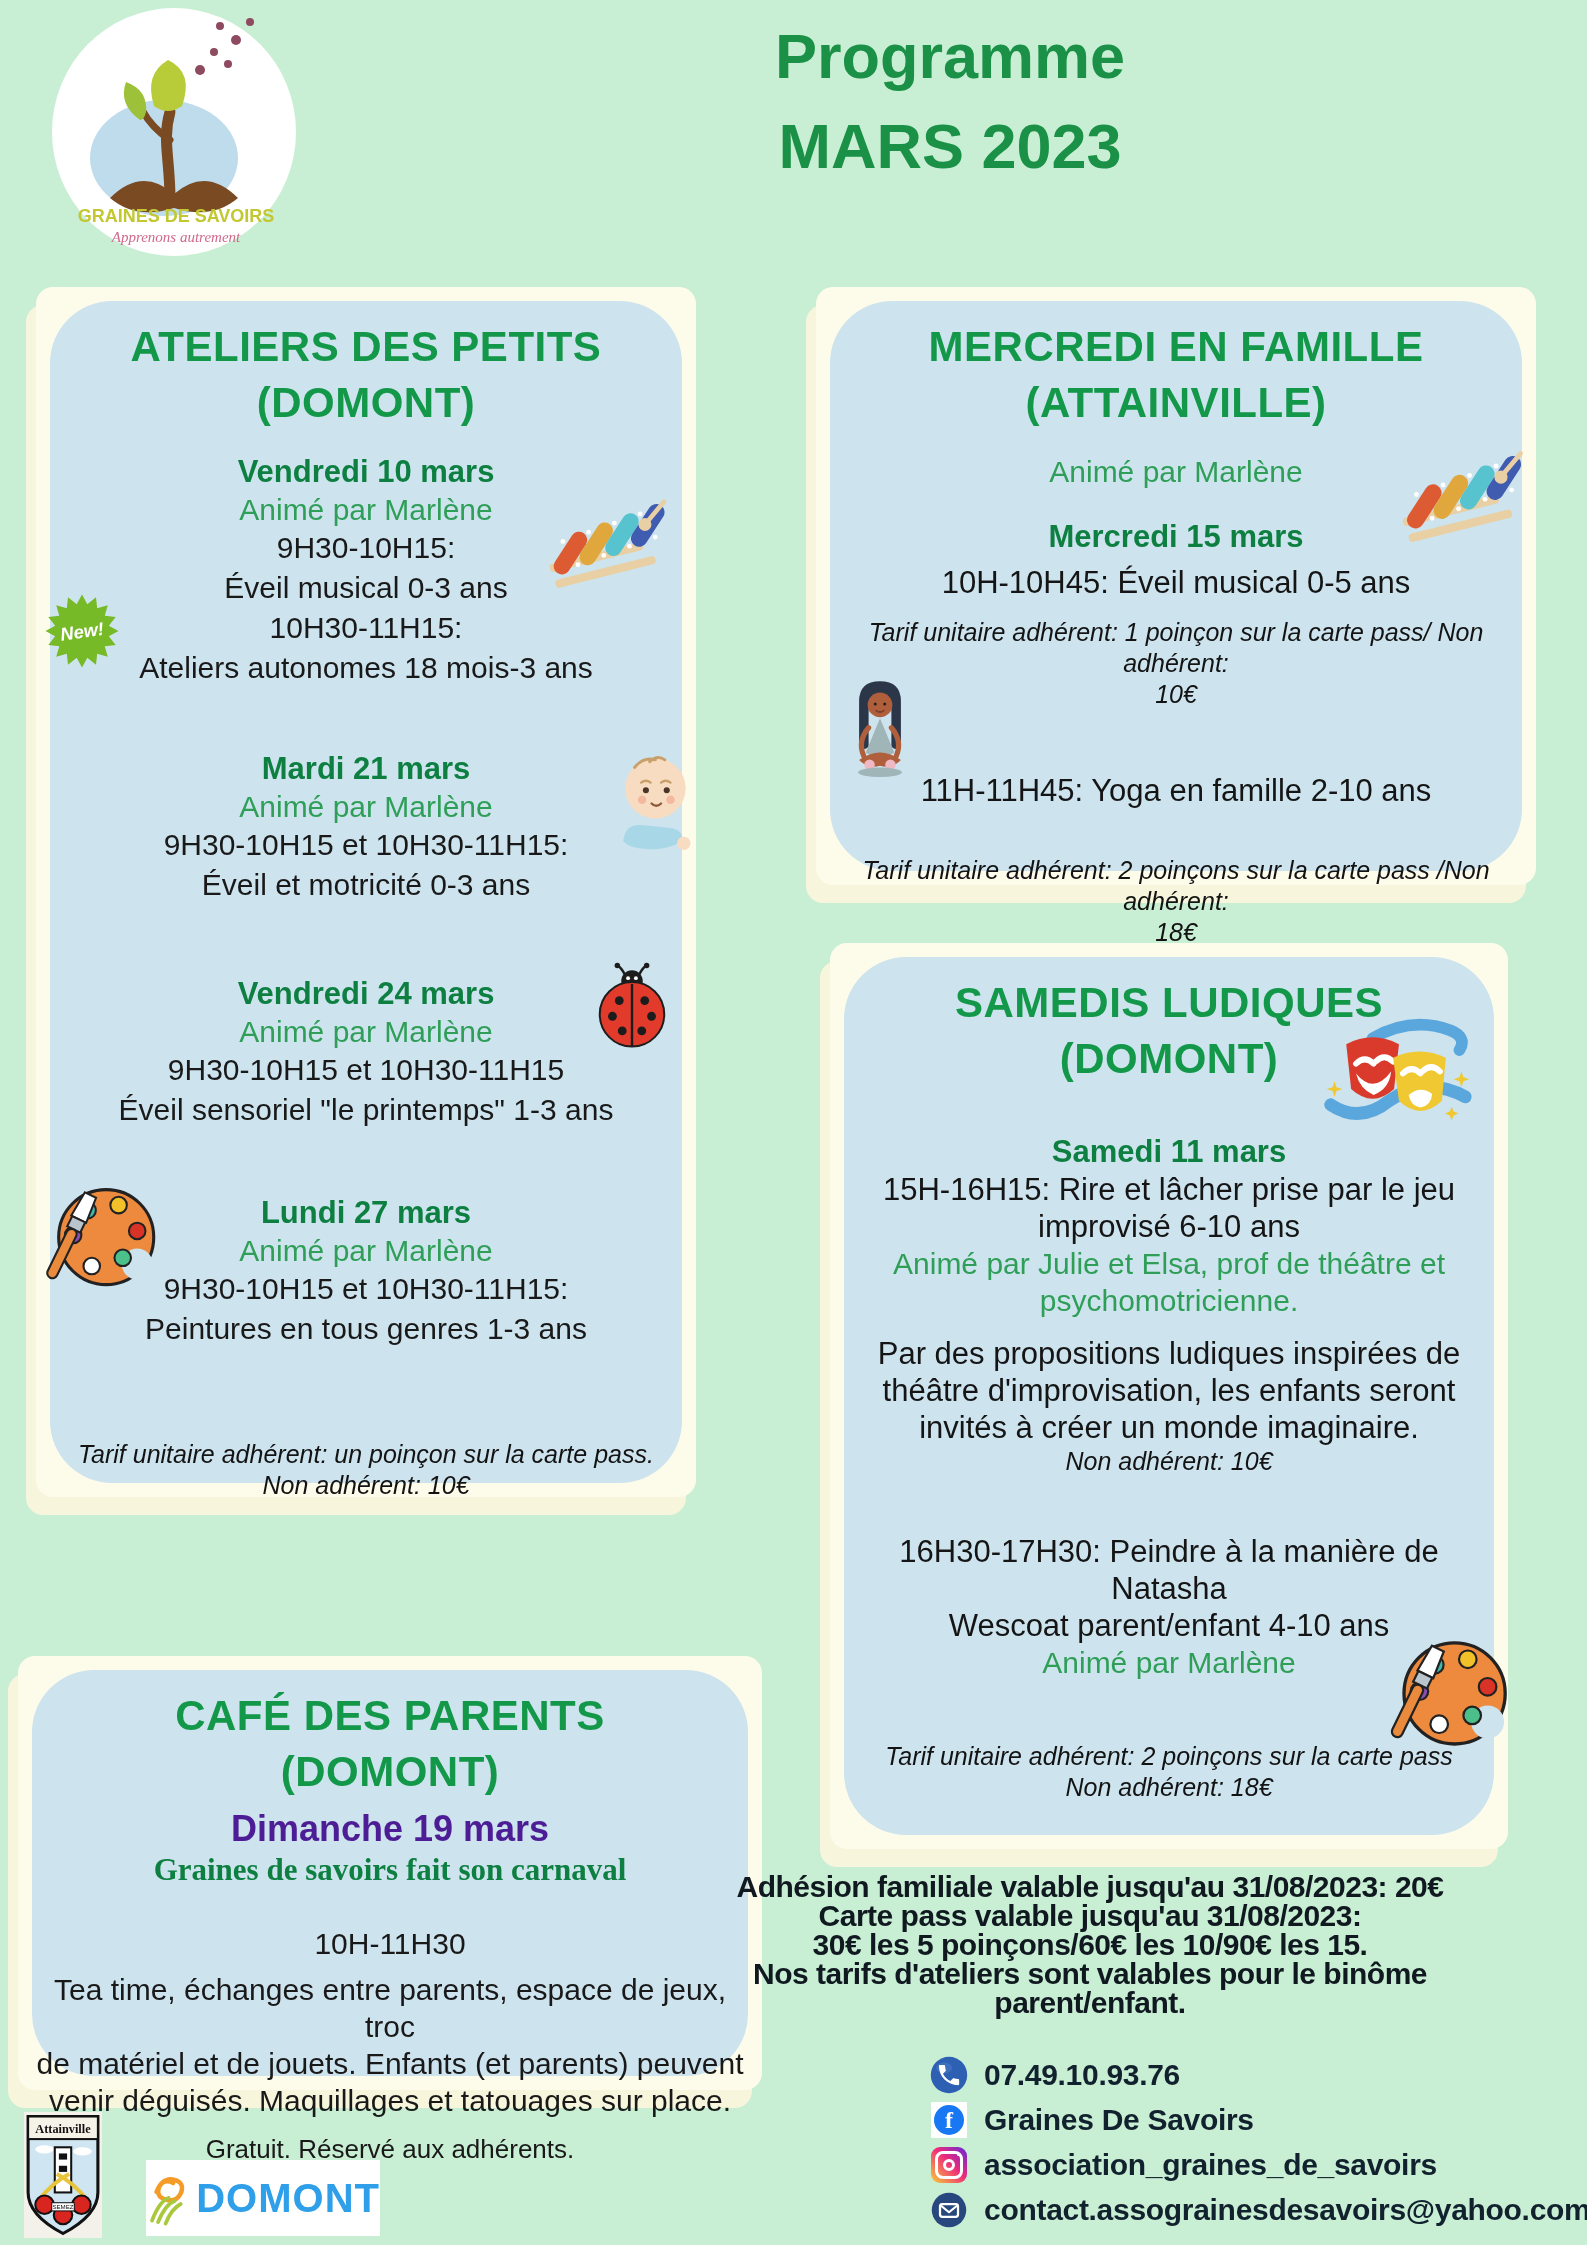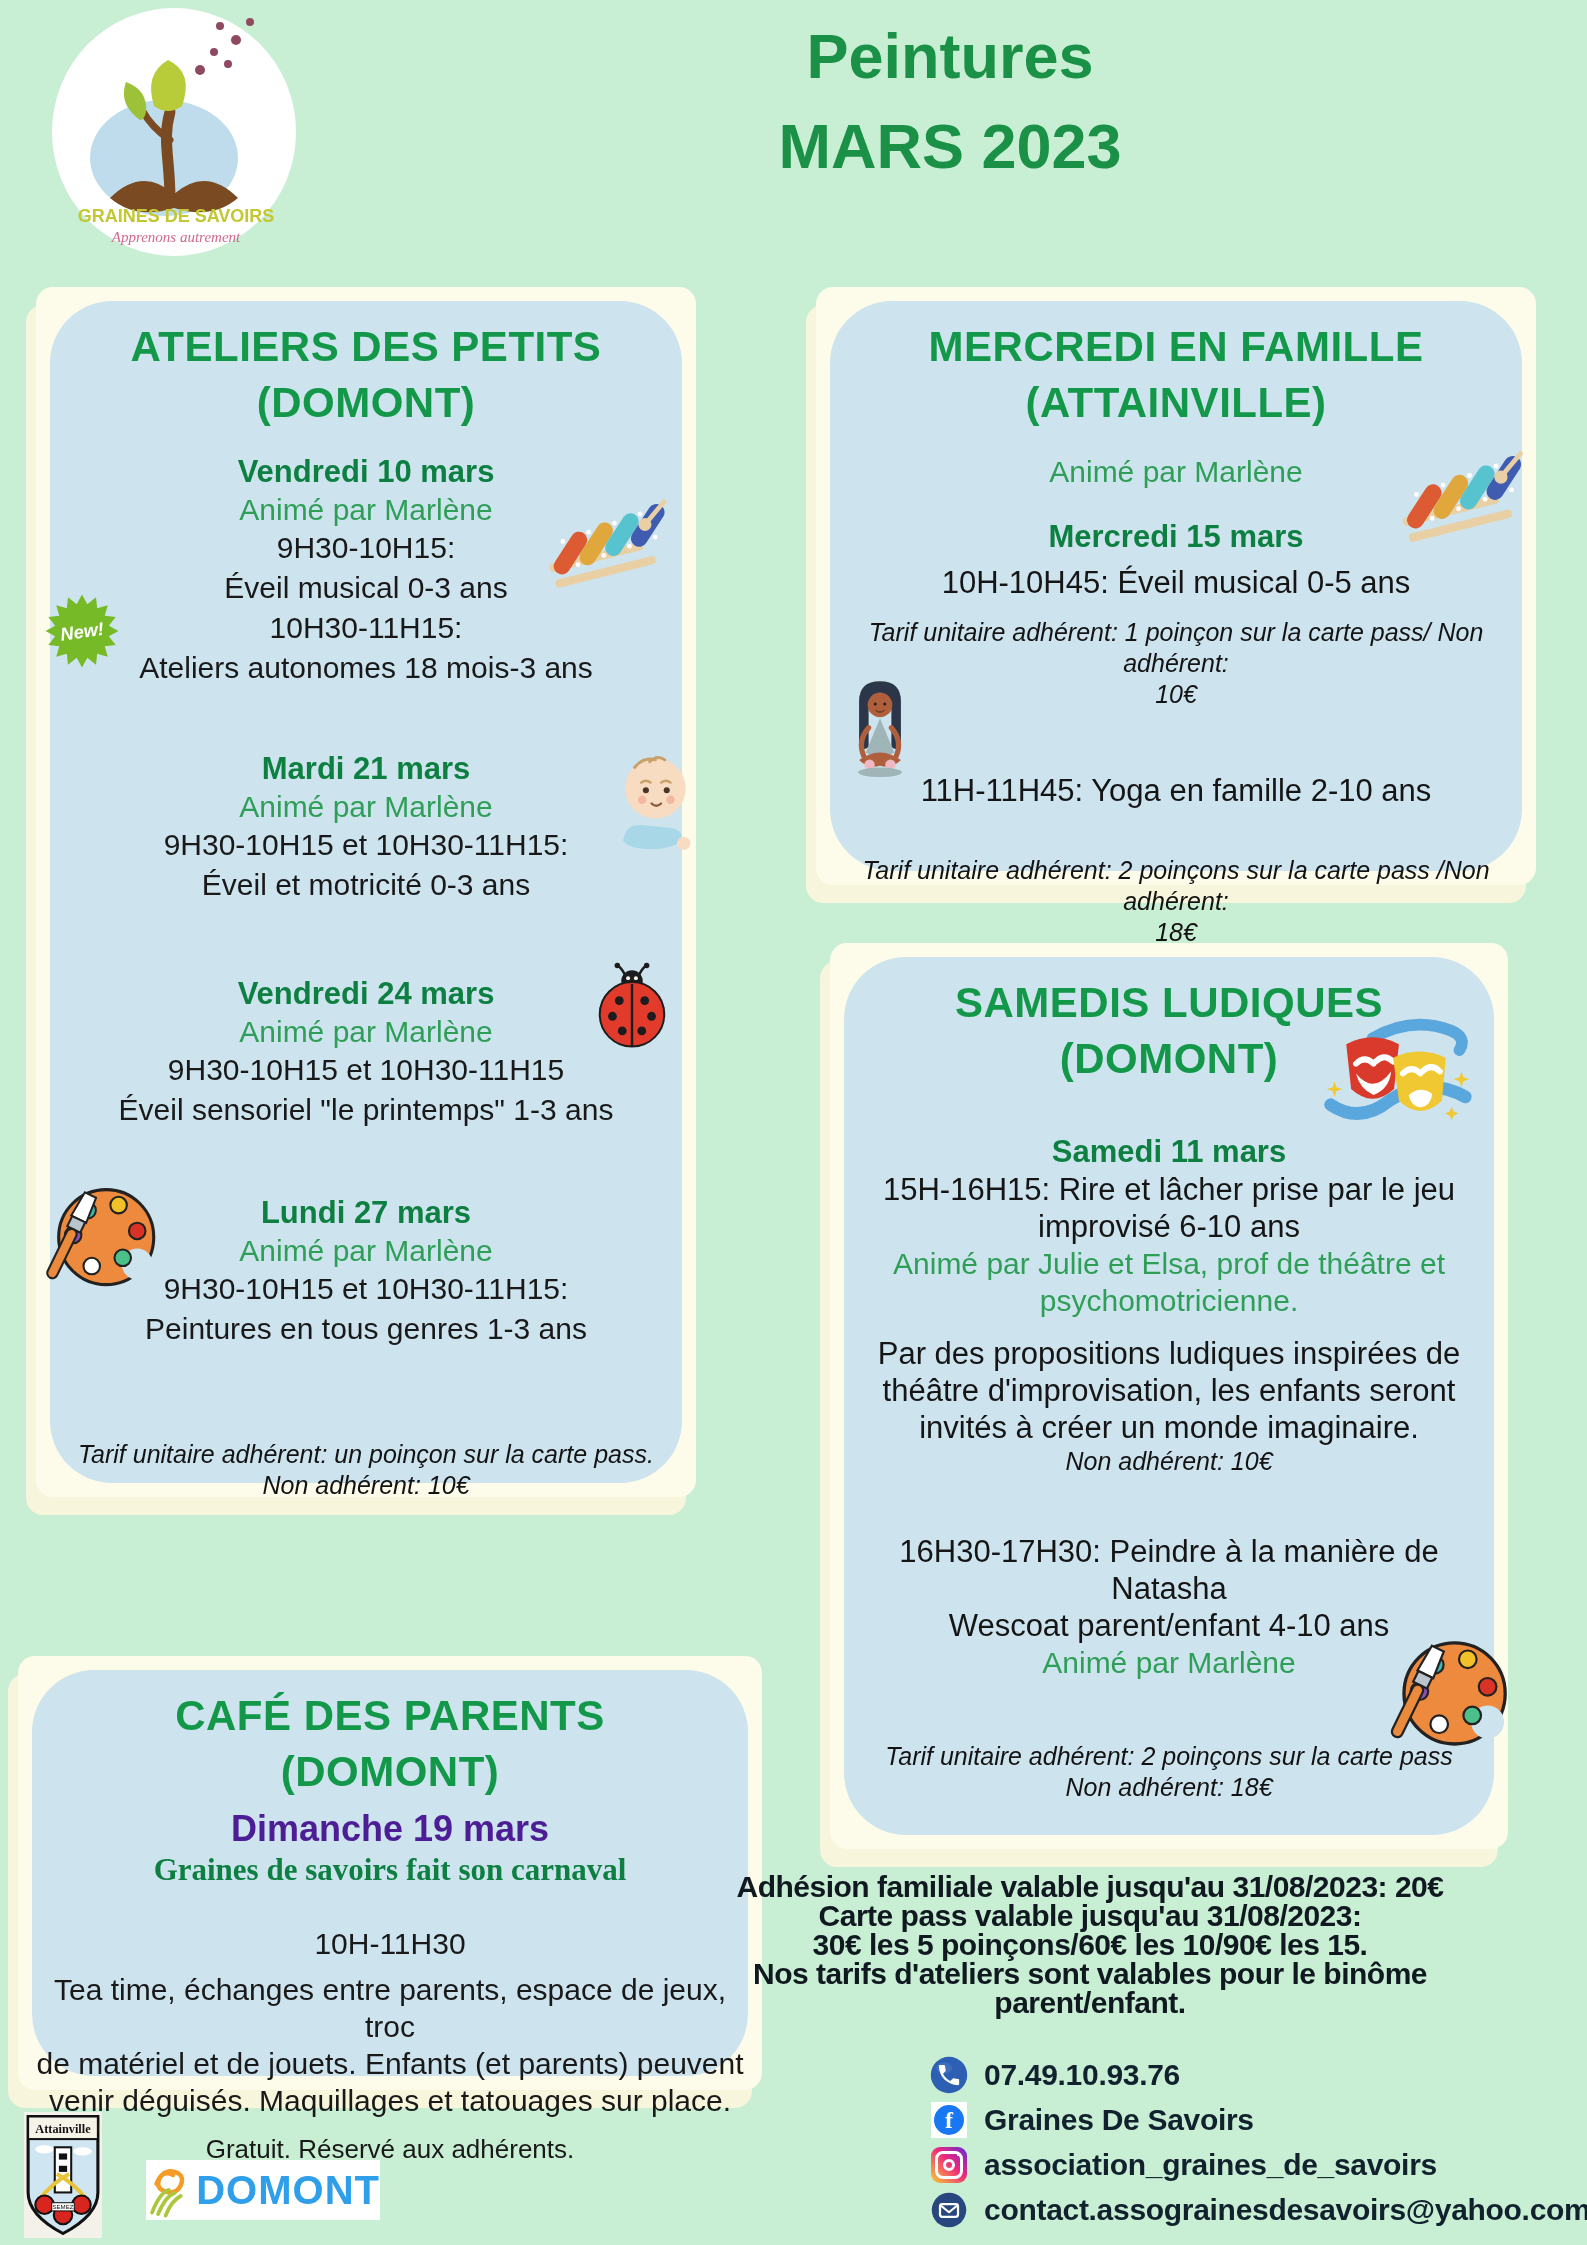--- a/index.html
+++ b/index.html
@@ -55,21 +55,21 @@
   .fb-circle{width:30px;height:30px;border-radius:50%;background:#1877f2;color:#fff;font-weight:bold;
              font-size:24px;line-height:30px;text-align:center;font-family:"Liberation Serif",serif;}
   .ig{position:relative;width:36px;height:36px;border-radius:9px;
       background:linear-gradient(45deg,#f9ce34 0%,#ee2a7b 55%,#6228d7 100%);}
   .ig-frame{position:absolute;left:4px;top:4px;right:4px;bottom:4px;border:3px solid #fff;border-radius:8px;}
   .ig-lens{position:absolute;left:12px;top:12px;width:12px;height:12px;border:3px solid #fff;border-radius:50%;box-sizing:border-box;}
   .ig-dot{position:absolute;right:7px;top:6px;width:3px;height:3px;background:#fff;border-radius:50%;}
 
   
   .attainville{position:absolute;left:24px;top:2112px;width:78px;height:126px;background:#f4f0ea;}
-  .domont{position:absolute;left:146px;top:2160px;width:234px;height:60px;background:#ffffff;
+  .domont{position:absolute;left:146px;top:2160px;width:234px;height:76px;background:#ffffff;
           display:flex;align-items:center;}
   .domont-txt{font-size:40px;font-weight:bold;color:#2e9fe8;letter-spacing:1px;margin-left:2px;}
 </style>
 </head>
 <body>
 
 <div class="page">
 
   <svg width="0" height="0" style="position:absolute">
     <defs>
@@ -122,21 +122,21 @@
       <circle cx="176" cy="56" r="4" fill="#8e4a5e"></circle>
         <circle cx="184" cy="32" r="5" fill="#8e4a5e"></circle>
       <circle cx="168" cy="18" r="4" fill="#8e4a5e"></circle>
         <circle cx="198" cy="14" r="4" fill="#8e4a5e"></circle>
       <text x="124" y="214" text-anchor="middle" font-size="18" font-weight="bold" fill="#c3c832" font-family="Liberation Sans, sans-serif">GRAINES DE SAVOIRS</text>
       <text x="124" y="234" text-anchor="middle" font-size="15" font-style="italic" fill="#d0688b" font-family="Liberation Serif, serif">Apprenons autrement</text>
     </svg>
   </div>
 
   <div class="main-title">
-    <div class="t1">Peintures</div>
+    <div class="t1">Programme</div>
     <div class="t2">MARS 2023</div>
   </div>
 
   <div class="card card-ateliers">
     <div class="card-inner">
       <div class="card-h pt">ATELIERS DES PETITS</div>
       <div class="card-h">(DOMONT)</div>
 
       <div class="mt22">
         <div class="s-date">Vendredi 10 mars</div>

